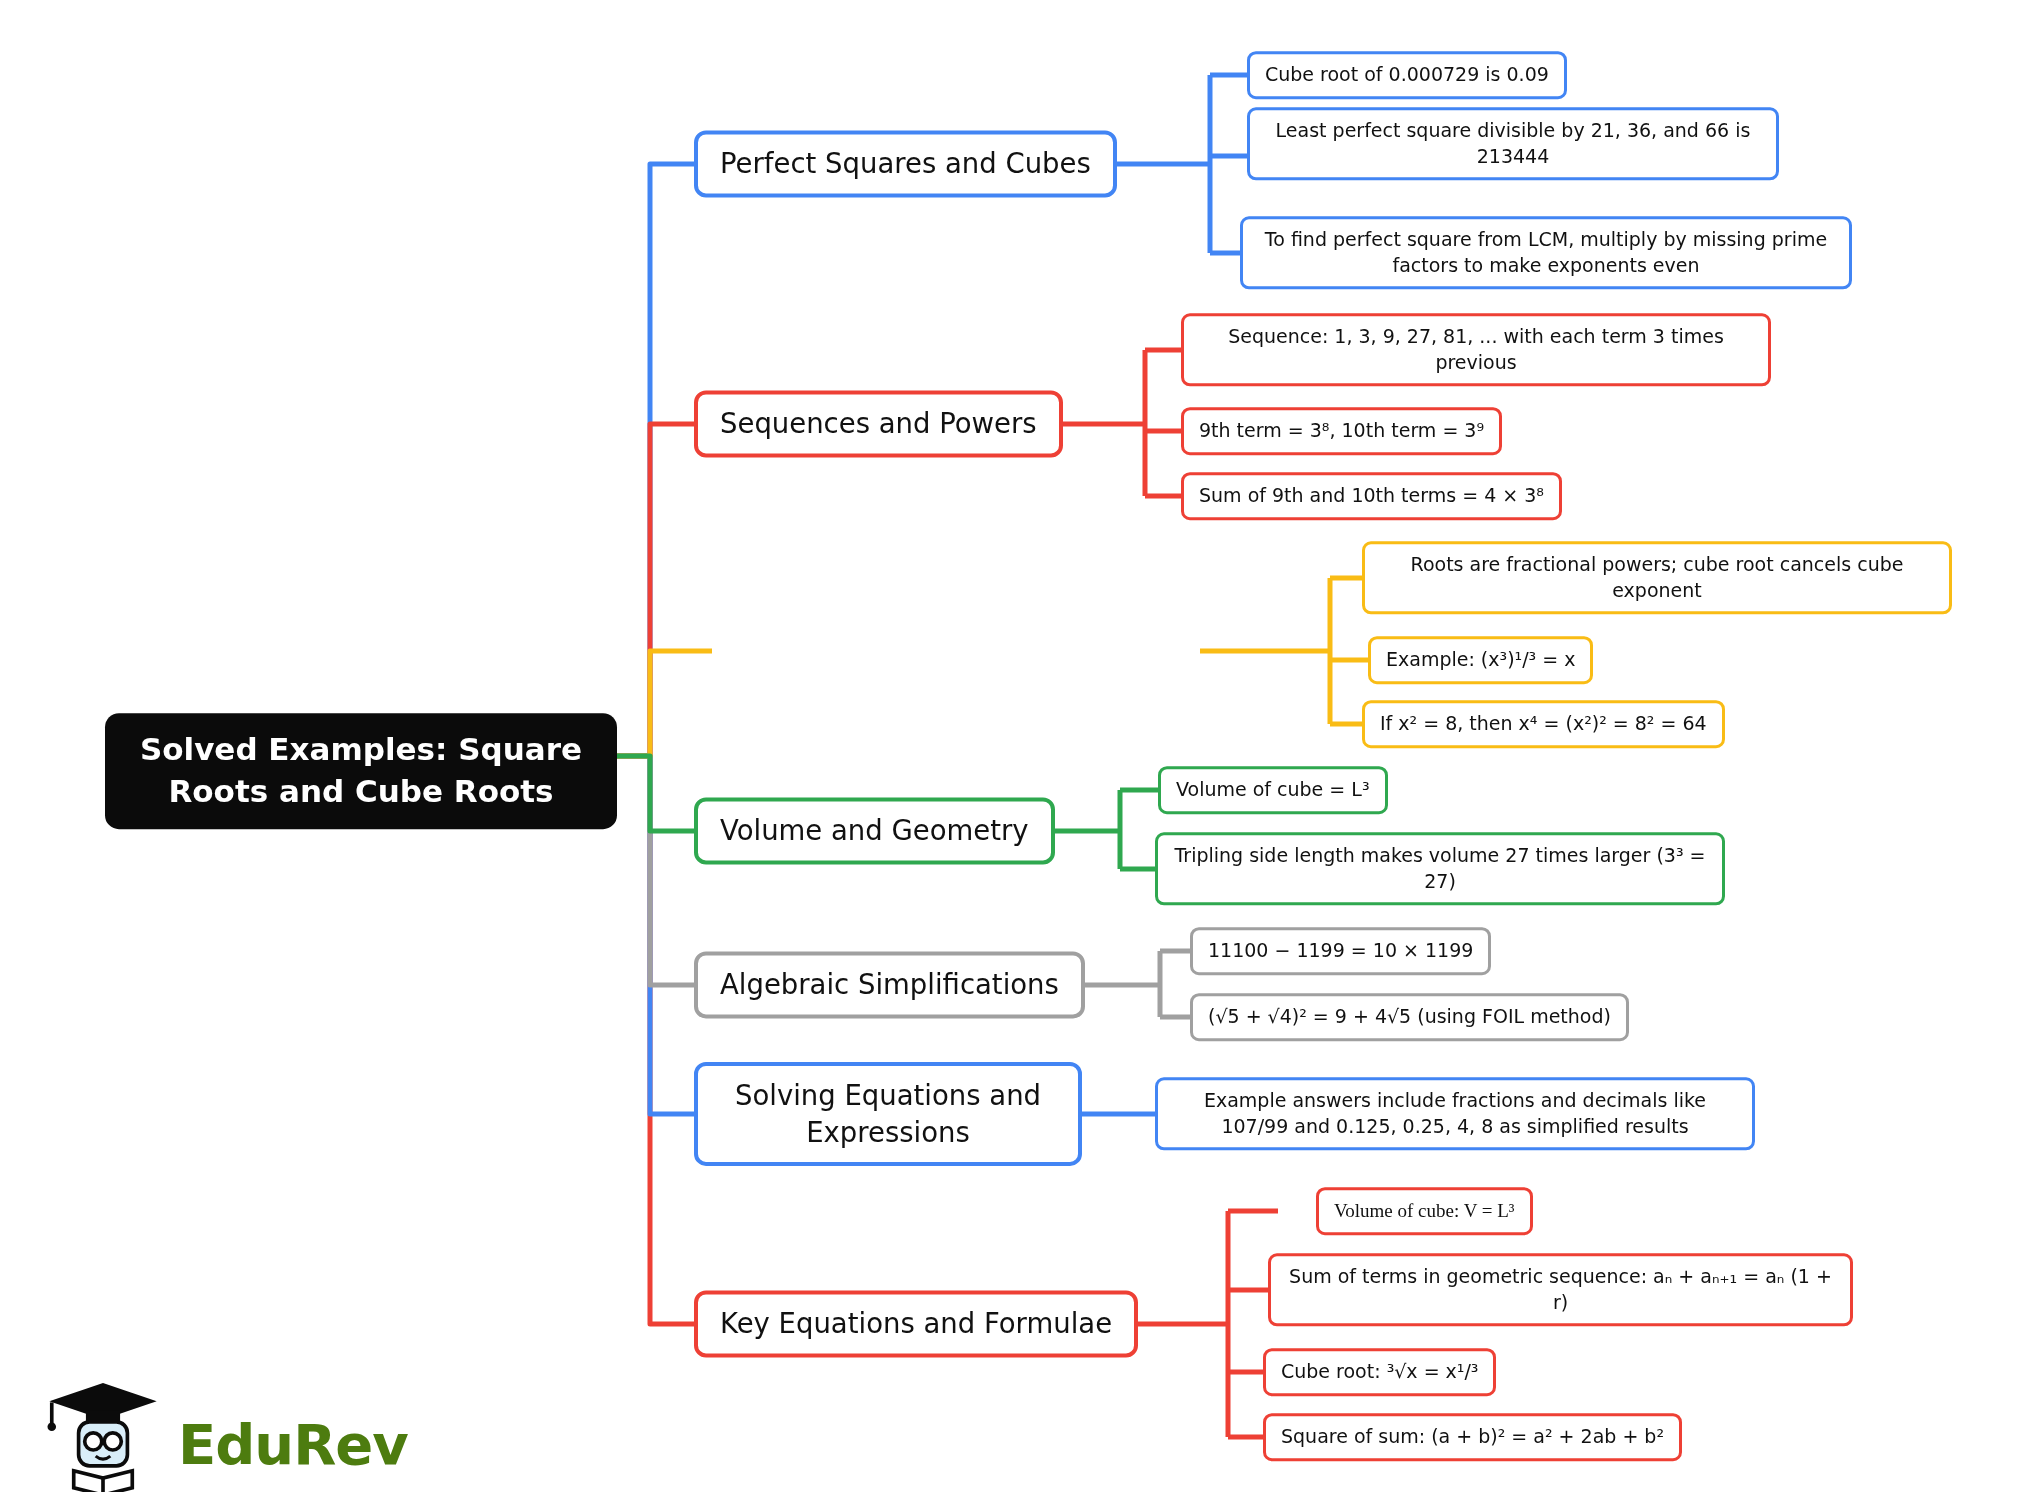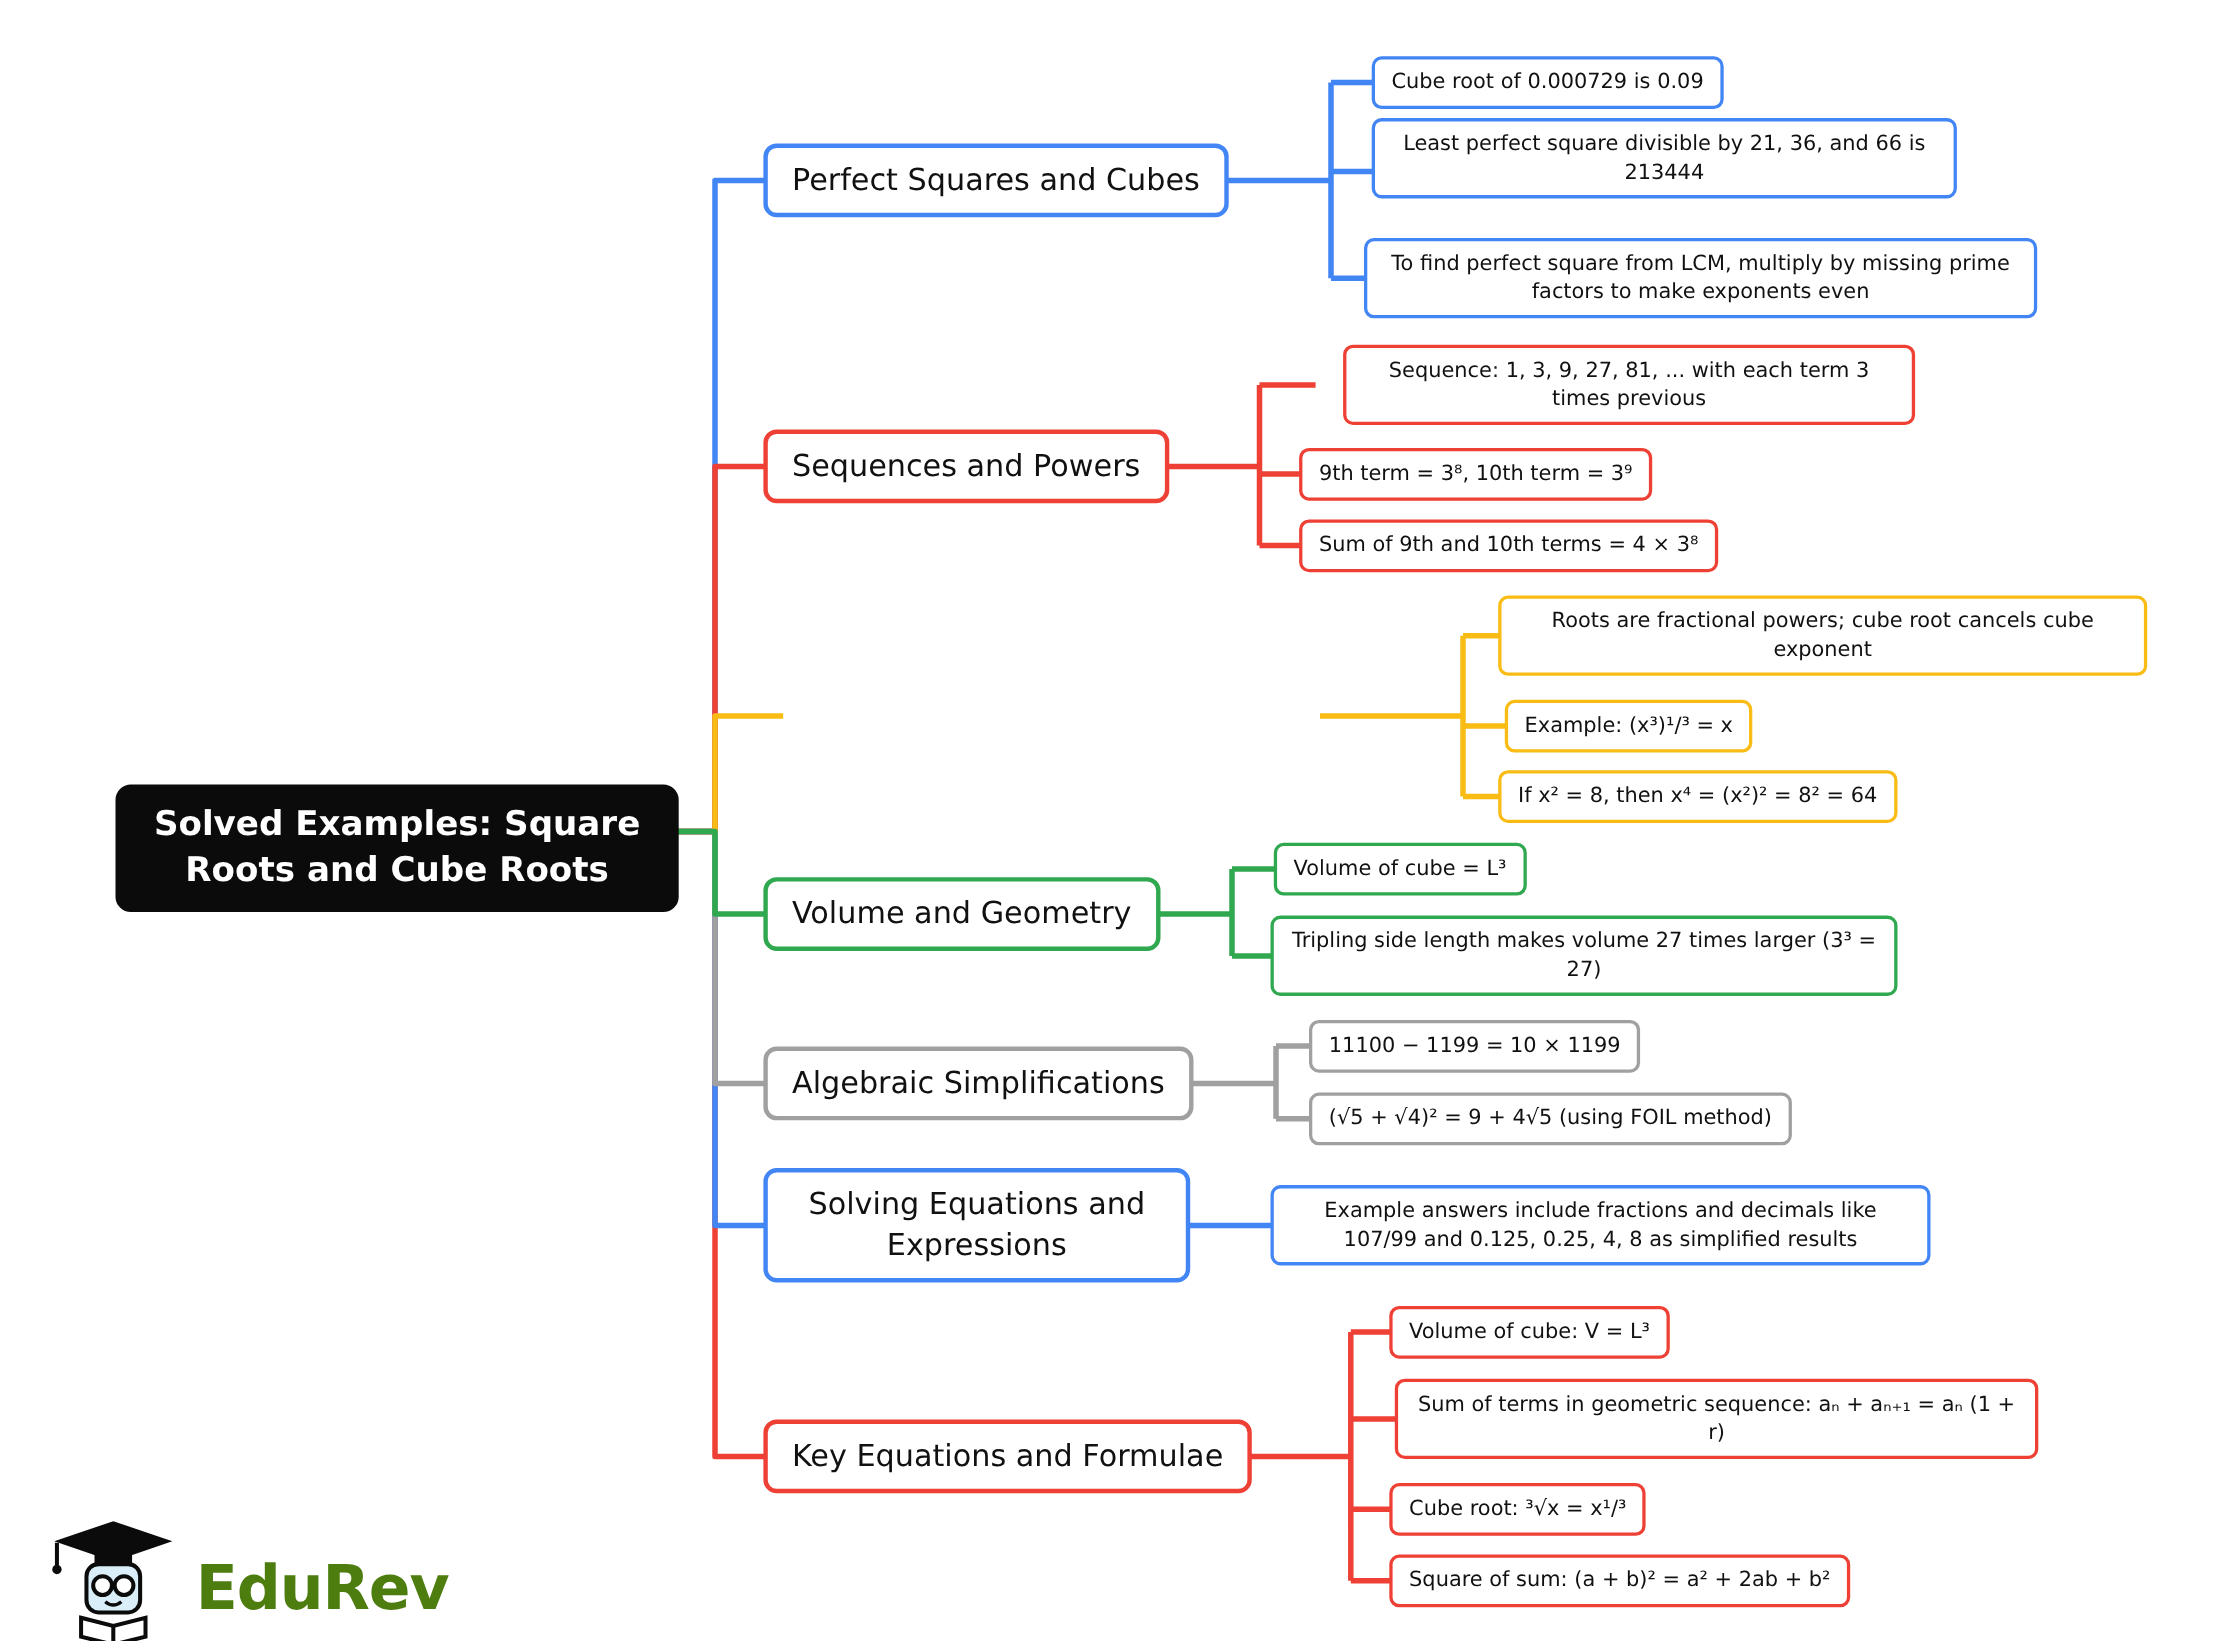--- a/index.html
+++ b/index.html
@@ -63,41 +63,41 @@
   </svg>
 
   <div class="central" style="left:105px; top:756px; width:512px;margin-top:15px;">Solved Examples: Square Roots and Cube Roots</div>
 
   <div class="node branch b-blue" style="left:694px; top:164px;">Perfect Squares and Cubes</div>
   <div class="node leaf b-blue" style="left:1247px; top:75px;">Cube root of 0.000729 is 0.09</div>
   <div class="node leaf b-blue wrap" style="left:1247px; top:144px; width:532px;">Least perfect square divisible by 21, 36, and 66 is 213444</div>
   <div class="node leaf b-blue wrap" style="left:1240px; top:253px; width:612px;">To find perfect square from LCM, multiply by missing prime factors to make exponents even</div>
 
   <div class="node branch b-red" style="left:694px; top:424px;">Sequences and Powers</div>
-  <div class="node leaf b-red wrap" style="left:1181px; top:350px; width:520px;margin-left:40px;">Sequence: 1, 3, 9, 27, 81, ... with each term 3 times previous</div>
+  <div class="node leaf b-red wrap" style="left:1181px; top:350px; width:590px;">Sequence: 1, 3, 9, 27, 81, ... with each term 3 times previous</div>
   <div class="node leaf b-red" style="left:1181px; top:431px;">9th term = 3⁸, 10th term = 3⁹</div>
   <div class="node leaf b-red" style="left:1181px; top:496px;">Sum of 9th and 10th terms = 4 × 3⁸</div>
 
   <div class="node leaf b-yellow wrap" style="left:1362px; top:578px; width:590px;">Roots are fractional powers; cube root cancels cube exponent</div>
   <div class="node leaf b-yellow" style="left:1368px; top:660px;">Example: (x³)¹/³ = x</div>
   <div class="node leaf b-yellow" style="left:1362px; top:724px;">If x² = 8, then x⁴ = (x²)² = 8² = 64</div>
 
   <div class="node branch b-green" style="left:694px; top:831px;">Volume and Geometry</div>
   <div class="node leaf b-green" style="left:1158px; top:790px;">Volume of cube = L³</div>
   <div class="node leaf b-green wrap" style="left:1155px; top:869px; width:570px;">Tripling side length makes volume 27 times larger (3³ = 27)</div>
 
   <div class="node branch b-gray" style="left:694px; top:985px;">Algebraic Simplifications</div>
   <div class="node leaf b-gray" style="left:1190px; top:951px;">11100 − 1199 = 10 × 1199</div>
   <div class="node leaf b-gray" style="left:1190px; top:1017px;">(√5 + √4)² = 9 + 4√5 (using FOIL method)</div>
 
   <div class="node branch b-blue wrap" style="left:694px; top:1114px; width:388px;">Solving Equations and Expressions</div>
   <div class="node leaf b-blue wrap" style="left:1155px; top:1114px; width:600px;">Example answers include fractions and decimals like 107/99 and 0.125, 0.25, 4, 8 as simplified results</div>
 
   <div class="node branch b-red" style="left:694px; top:1324px;">Key Equations and Formulae</div>
-  <div class="node leaf b-red" style="left:1263px; top:1211px;">Volume of cube: V = L³</div>
+  <div class="node leaf b-red" style="left:1316px; top:1211px;font-family:Liberation Serif, serif;">Volume of cube: V = L³</div>
   <div class="node leaf b-red wrap" style="left:1268px; top:1290px; width:585px;">Sum of terms in geometric sequence: aₙ + aₙ₊₁ = aₙ (1 + r)</div>
   <div class="node leaf b-red" style="left:1263px; top:1372px;">Cube root: ³√x = x¹/³</div>
   <div class="node leaf b-red" style="left:1263px; top:1437px;">Square of sum: (a + b)² = a² + 2ab + b²</div>
 
   <svg style="position:absolute; left:42px; top:1378px;" width="122" height="122" viewBox="0 0 100 100">
     <polygon points="50,4 94,19 50,34 6,19" fill="#0b0b0b"></polygon>
     <rect x="36" y="27" width="28" height="10" fill="#0b0b0b"></rect>
     <line x1="8" y1="20" x2="8" y2="38" stroke="#0b0b0b" stroke-width="3"></line>
     <circle cx="8" cy="40" r="3.5" fill="#0b0b0b"></circle>
     <rect x="30" y="36" width="40" height="36" rx="9" fill="#d9eef9" stroke="#0b0b0b" stroke-width="3"></rect>

